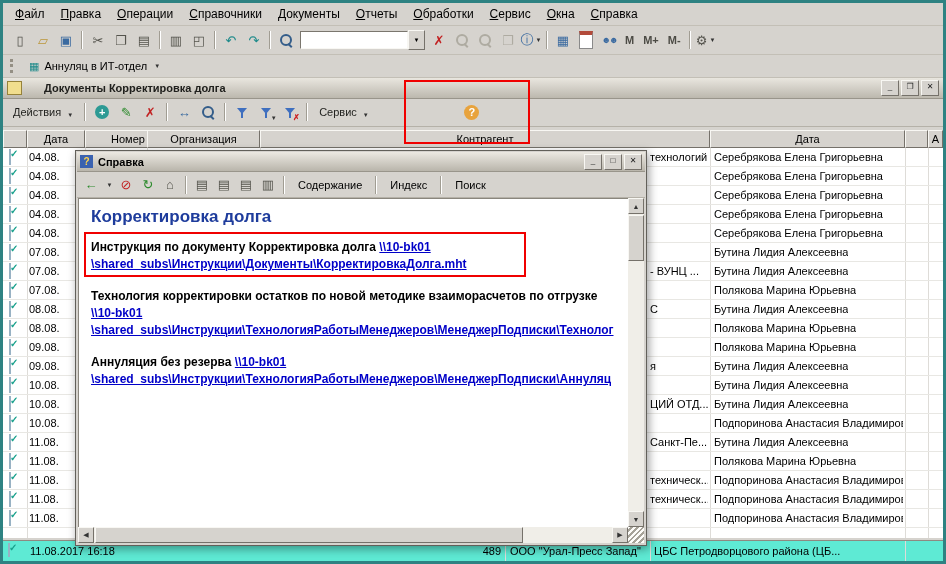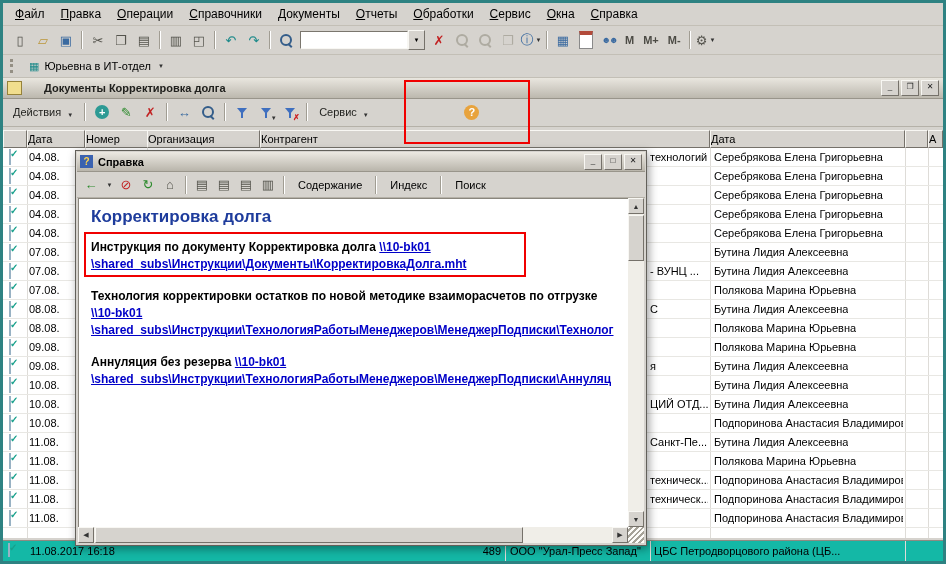--- a/index.html
+++ b/index.html
@@ -46,33 +46,33 @@
   .i-add{width:14px;height:14px;border-radius:50%;background:#2d9a94;color:#fff;font-size:11px;line-height:14px;text-align:center;font-weight:bold}
   .i-fun{position:relative;width:13px;height:13px;flex:none}
   .i-fun::before{content:"";position:absolute;left:1px;top:2px;border-left:5px solid transparent;border-right:5px solid transparent;border-top:6px solid #3f6fbf}
   .i-fun::after{content:"";position:absolute;left:5px;top:7px;width:2px;height:5px;background:#3f6fbf}
   .fx{position:absolute;right:-3px;bottom:-3px;font-size:8px;color:#c22;font-weight:bold}
   .fd{position:absolute;right:-4px;bottom:-2px;font-size:6px;color:#333}
   .i-help{width:15px;height:15px;border-radius:50%;background:#e8a33d;color:#fff;font-weight:bold;font-size:11px;line-height:15px;text-align:center}
 
   
   .d-table{position:absolute;left:0;right:0;top:52px;bottom:0}
-  .hcell{position:absolute;top:0;height:18px;box-sizing:border-box;background:#d6d3ce;border:1px solid;border-color:#f8f7f3 #75716a #75716a #f8f7f3;font-size:11px;line-height:16px;overflow:hidden;white-space:nowrap}
+  .hcell{position:absolute;top:0;height:18px;box-sizing:border-box;background:#d6d3ce;border:1px solid;border-color:#f8f7f3 #75716a #75716a #f8f7f3;font-size:11px;text-align:center;line-height:16px;overflow:hidden;white-space:nowrap}
   .rows{position:absolute;left:0;top:18px;right:0;bottom:0;background:#fff;overflow:hidden}
   .vl{position:absolute;top:0;bottom:0;width:1px;background:#dedcd8}
   .trow{height:19px;position:relative;border-bottom:1px solid #e8e7e3;box-sizing:border-box}
   .c-ic{position:absolute;left:6px;top:2px}
   .i-drow{width:11px;height:13px;background:#fffdf2;border:1px solid #98b2c4;position:relative}
   .i-drow::after{content:"✓";position:absolute;left:0;top:-2px;font-size:10px;font-weight:bold;color:#18a08c}
   .c-date{position:absolute;left:26px;top:3px;font-size:11px}
   .c-frag{position:absolute;left:647px;top:3px;font-size:11px;white-space:nowrap;max-width:58px;overflow:hidden}
   .c-auth{position:absolute;left:711px;top:3px;font-size:11px;white-space:nowrap;max-width:189px;overflow:hidden}
 
   
-  .strip{position:absolute;left:3px;right:3px;top:540px;height:21px;background:#14b8a6;border-top:1px solid #8e8a81;z-index:1;font-size:11px}
+  .strip{position:absolute;left:3px;right:3px;top:540px;height:21px;background:#5eead4;border-top:1px solid #8e8a81;z-index:1;font-size:11px}
   .strip .svl{position:absolute;top:0;bottom:0;width:1px;background:#dedcd8}
   .s-ic{position:absolute;left:5px;top:3px}
   .s-dt{position:absolute;left:27px;top:4px}
   .s-num{position:absolute;left:440px;width:58px;top:4px;text-align:right}
   .s-org{position:absolute;left:507px;top:4px;white-space:nowrap;max-width:135px;overflow:hidden}
   .s-con{position:absolute;left:651px;top:4px;white-space:nowrap;max-width:248px;overflow:hidden}
 
   
   .helpwin{position:absolute;left:75px;top:150px;width:572px;height:396px;background:#d6d3ce;border:1px solid #62605a;box-shadow:2px 3px 9px rgba(0,0,0,.38);z-index:10;box-sizing:border-box}
   .h-title{position:absolute;left:1px;top:1px;right:1px;height:19px;background:linear-gradient(#ece9e2,#b9b5ab);display:flex;align-items:center;padding:0 3px;border-bottom:1px solid #99958b}
@@ -193,21 +193,21 @@
   <span class="tbtn">
       <span>⚙</span>
       <span class="dsm">▼</span>
     </span>
 </div>
 
 <div class="panelbar">
   <span class="pgrip"></span>
   <span class="pitem">
     <span class="c-teal">▦</span>
-    <span>Юрьевна в ИТ-отдел</span>
+    <span>Аннуляц в ИТ-отдел</span>
     <span class="dsm">▼</span>
   </span>
 </div>
 
 <div class="docwin">
   <div class="wtitle">
     <span class="d-ico"></span>
     <span class="tx">Документы Корректировка долга</span>
     <span class="wctrl">
       <span class="wbtn">_</span>

